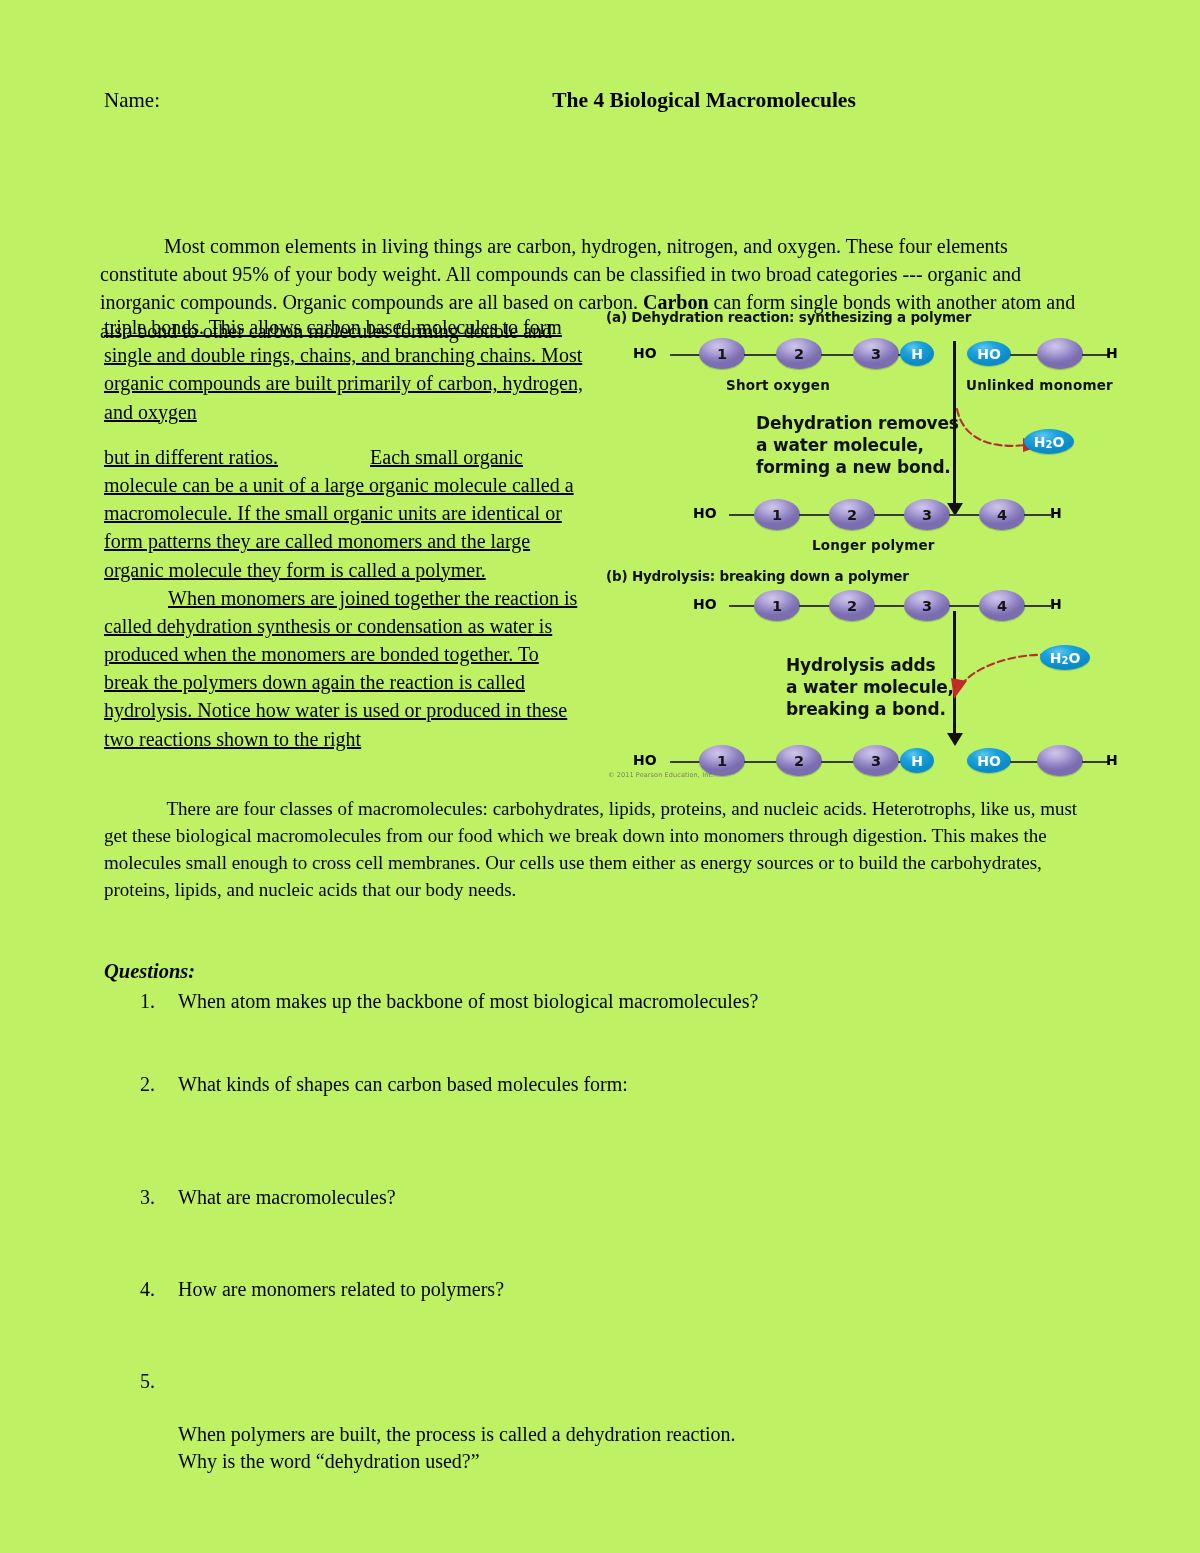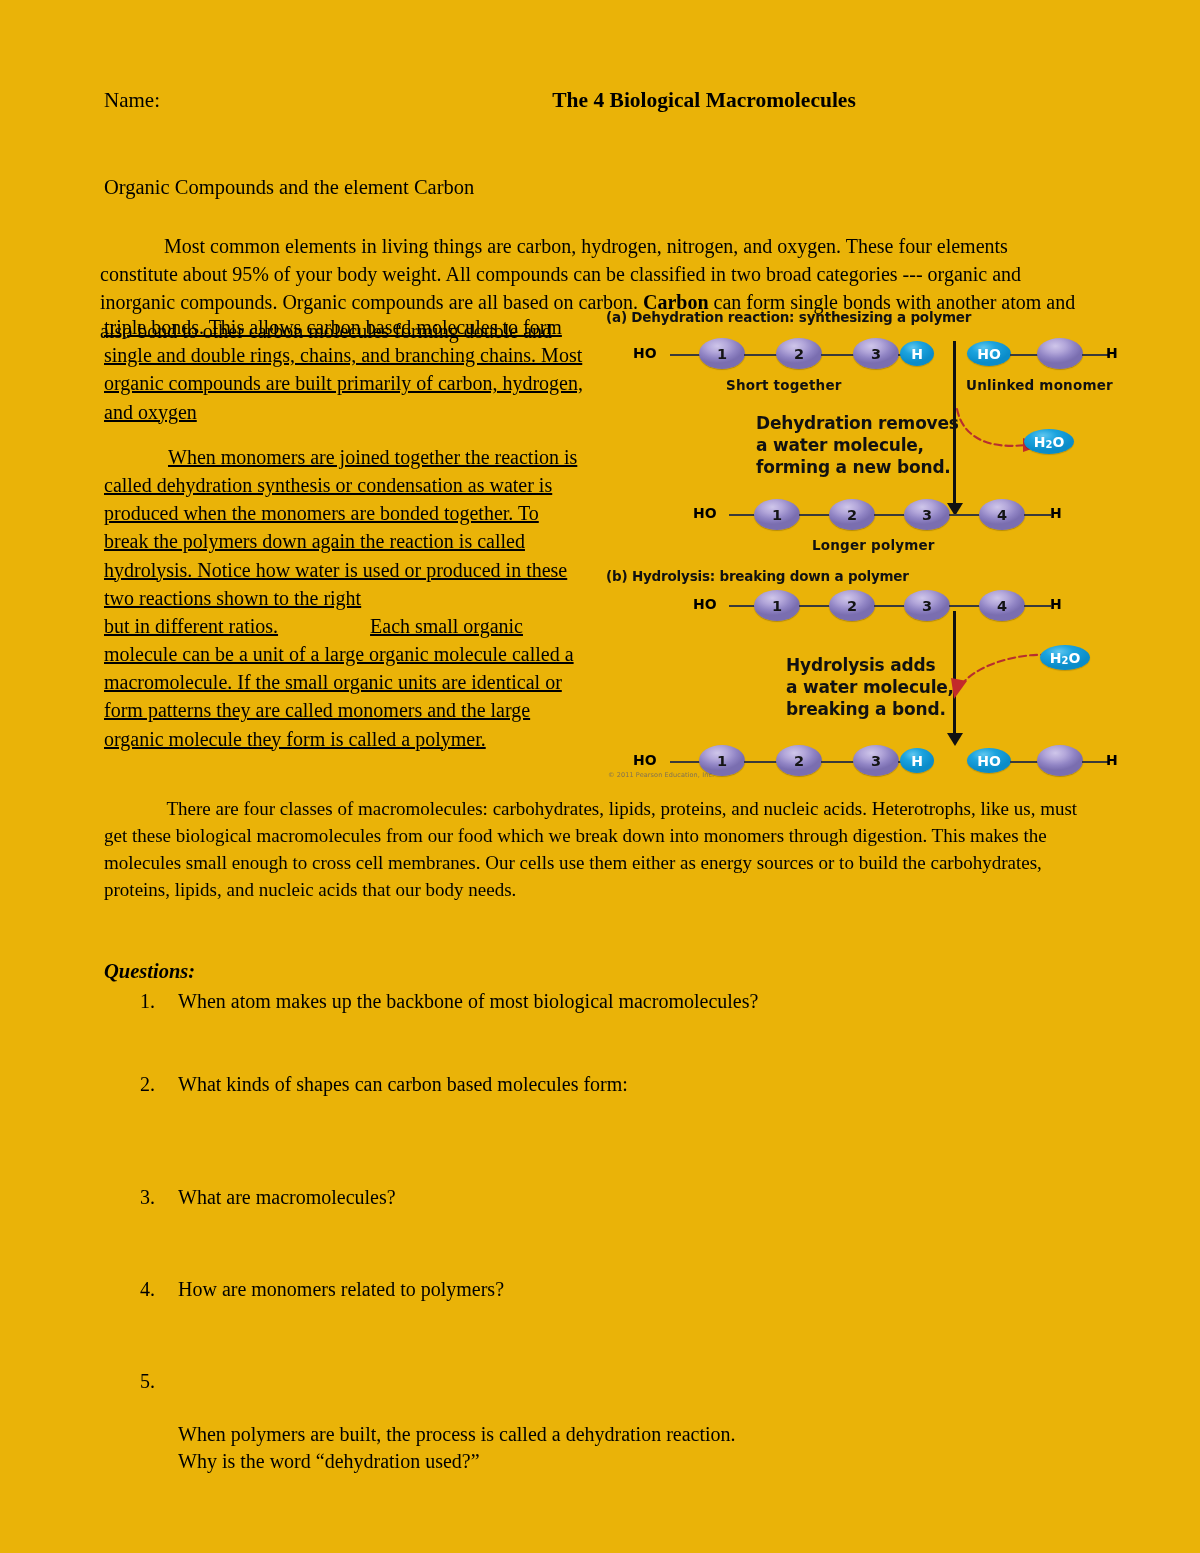--- a/index.html
+++ b/index.html
@@ -11,21 +11,21 @@
     width: 1200px;
     height: 1553px;
     position: relative;
     font-family: "Liberation Serif", "DejaVu Serif", serif;
     color: #000000;
     overflow: hidden;
   }
   .page {
     position: absolute;
     inset: 0;
-    background: #eab308;
+    background: #bef264;
   }
 
   
   .header-row {
     position: absolute;
     left: 104px;
     top: 88px;
     width: 1000px;
     height: 30px;
   }
@@ -245,31 +245,30 @@
 </head>
 <body>
 
 <div class="page">
 
   <div class="header-row">
     <div class="name-label">Name:</div>
     <div class="doc-title">The 4 Biological Macromolecules</div>
   </div>
 
-  <div class="section-head">Organic Compounds and the element Carbon</div>
 
   <div id="block-a">
     <p class="para indent" style="margin:0;"><span>Most common elements in living things are carbon, hydrogen, nitrogen, and oxygen.  These four elements constitute about 95% of your body weight.  All compounds can be classified in two broad categories --- organic and inorganic compounds.  Organic compounds are all based on carbon. </span><b>Carbon</b><span> can form single bonds with another atom and also bond to other carbon molecules forming double and</span></p>
   </div>
 
   <div id="block-b">
     <p class="para" style="margin:0;">triple bonds. This allows carbon based molecules to form single and double rings, chains, and branching chains. Most organic compounds are built primarily of carbon, hydrogen, and oxygen</p>
     <div class="gap"></div>
+    <p class="para" style="margin:0;"><span>but in different ratios.</span><span class="tabgap"></span><span>Each small organic molecule can be a unit of a large organic molecule called a macromolecule. If the small organic units are identical or form patterns they are called monomers and the large organic molecule they form is called a polymer.</span></p>
     <p class="para indent" style="margin:0;">When monomers are joined together the reaction is called dehydration synthesis or condensation as water is produced when the monomers are bonded together.  To break the polymers down again the reaction is called hydrolysis.  Notice how water is used or produced in these two reactions shown to the right</p>
-    <p class="para" style="margin:0;"><span>but in different ratios.</span><span class="tabgap"></span><span>Each small organic molecule can be a unit of a large organic molecule called a macromolecule. If the small organic units are identical or form patterns they are called monomers and the large organic molecule they form is called a polymer.</span></p>
   </div>
 
   <div id="block-c">
     <p class="indent" style="margin:0;">There are four classes of macromolecules: carbohydrates, lipids, proteins, and nucleic acids. Heterotrophs, like us, must get these biological macromolecules from our food which we break down into monomers through digestion. This makes the molecules small enough to cross cell membranes. Our cells use them either as energy sources or to build the carbohydrates, proteins, lipids, and nucleic acids that our body needs.</p>
   </div>
 
   <div class="questions-head">Questions:</div>
   <ol class="qlist">
     <li class="qitem" style="top:0px;position:absolute;left:0;width:1000px;">
       <span class="qnum">1.</span>
@@ -306,21 +305,21 @@
     <div class="bond" style="left:144px; top:49px; width:33px;"></div>
     <div class="mono" style="left:176px; top:33px;">
       <span>2</span>
     </div>
     <div class="bond" style="left:221px; top:49px; width:33px;"></div>
     <div class="mono" style="left:253px; top:33px;">
       <span>3</span>
     </div>
     <div class="bond" style="left:298px; top:49px; width:32px;"></div>
     <div class="cyan w-h" style="left:300px; top:36px;">H</div>
-    <div class="fig-label" style="left:126px; top:72px;">Short together</div>
+    <div class="fig-label" style="left:126px; top:72px;">Short oxygen</div>
 
     <div class="vline" style="left:353px; top:36px; height:168px;"></div>
     <div class="vtip" style="left:347px; top:198px;"></div>
 
     <div class="cyan w-ho" style="left:367px; top:36px;">HO</div>
     <div class="bond" style="left:410px; top:49px; width:32px;"></div>
     <div class="mono" style="left:437px; top:33px;">
         <span></span>
       </div>
     <div class="bond" style="left:482px; top:49px; width:26px;"></div>

